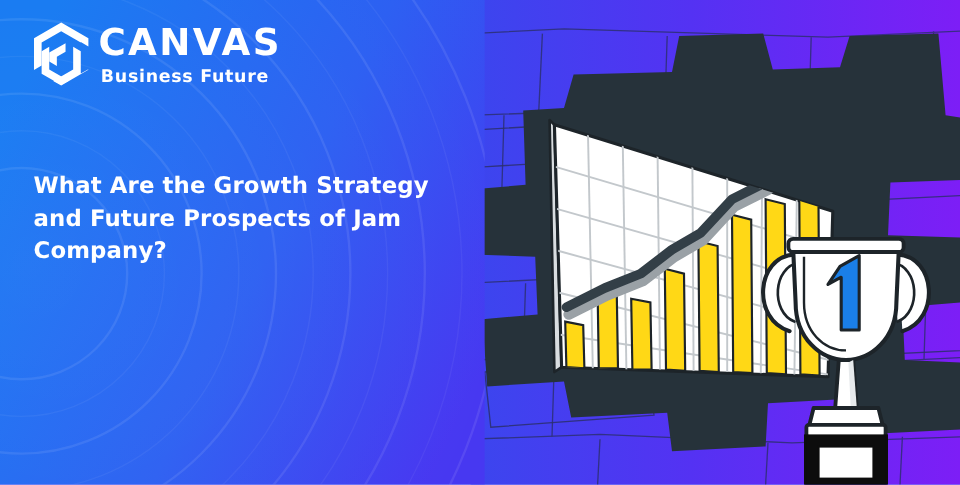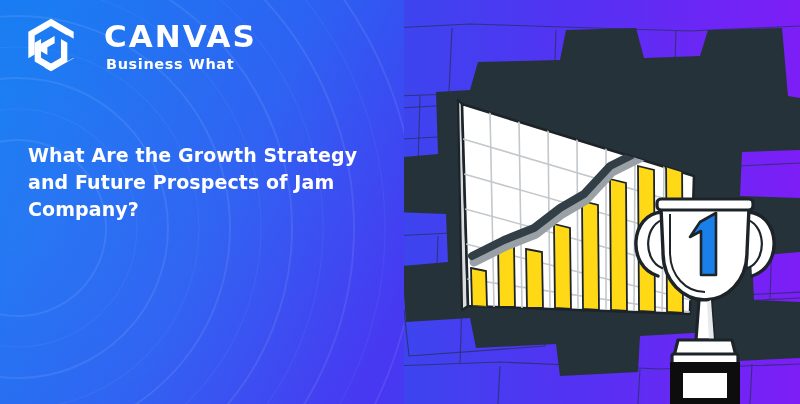--- a/index.html
+++ b/index.html
@@ -35,21 +35,21 @@
     width: 400px;
     height: 404px;
     z-index: 5;
   }
   .brand {
     position: absolute;
     left: 22px;
     top: 16px;
     display: flex;
     align-items: center;
-    gap: 24px;
+    gap: 2px;
   }
   .brand-mark {
     width: 58px;
     height: 58px;
     flex: 0 0 58px;
   }
   .brand-text {
     display: flex;
     flex-direction: column;
     align-items: flex-start;
@@ -272,20 +272,20 @@
         <g fill="#ffffff">
           <path d="M32 3 L57 17.5 L57 25 L50 21 L50 21.4 L32 11 L14 21.4 L14 42.6 L7 46.6 L7 17.5 Z"></path>
           <path d="M57 38.5 L57 46.5 L32 61 L25 57 L25 56.6 L43 46.2 L43 25.4 L50 29.4 L50 50 L57 46 Z"></path>
           <path d="M21 25.4 L21 46.2 L39 56.6 L32 60.6 L14 50.2 L14 29.4 Z"></path>
           <path d="M24 31 L24 44 L36 51 L36 38 L24 31 Z" opacity="0"></path>
           <path d="M36 22 L36 30 L28 34.6 L28 43 L21 39 L21 30.6 Z"></path>
         </g>
       </svg>
       <div class="brand-text">
         <div class="brand-title">CANVAS</div>
-        <div class="brand-sub">Business What</div>
+        <div class="brand-sub">Business Future</div>
       </div>
     </div>
 
     <h1 class="headline">What Are the Growth Strategy and Future Prospects of Jam Company?</h1>
   </div>
 
 </div>
 
 </body></html>

